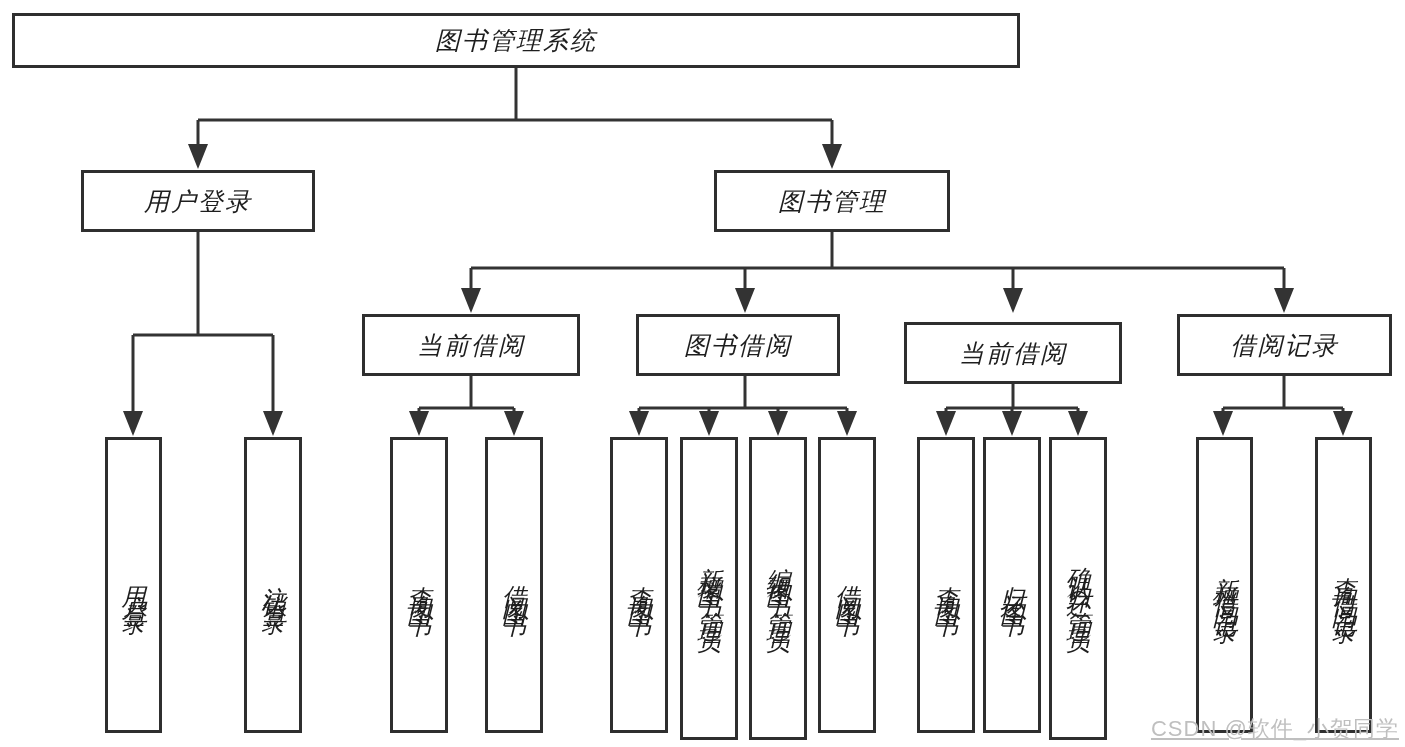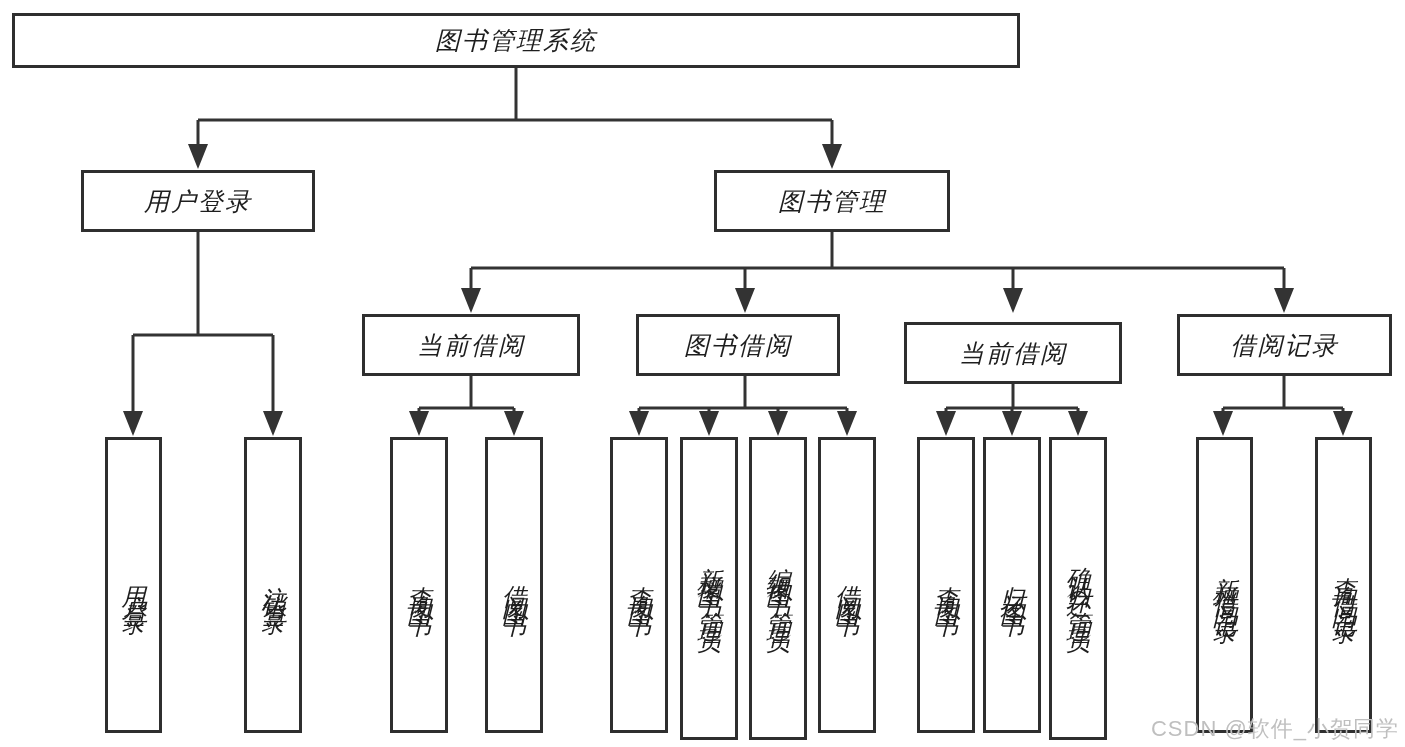--- a/index.html
+++ b/index.html
@@ -14,21 +14,21 @@
     color:#1e1e1e;
     font-style:italic;
   }
   .hnode { font-size:25px; letter-spacing:2px; white-space:nowrap; }
   .leaf .vtext {
     writing-mode:vertical-rl; text-orientation:mixed;
     font-size:24px; letter-spacing:9px; line-height:1;
   }
   .watermark {
     position:absolute; right:6px; bottom:3px;
-    font-size:22px; letter-spacing:1px; color:#bfbfbf; z-index:5; white-space:nowrap;
+    font-size:22px; letter-spacing:1px; color:#bfbfbf; z-index:5; white-space:nowrap;text-decoration:underline;
   }
 </style>
 </head>
 <body>
 
 <div class="stage">
 
   <svg class="connectors" id="connectors" viewBox="0 0 1405 747" xmlns="http://www.w3.org/2000/svg">
       <line x1="516" y1="68" x2="516" y2="120" stroke="#333333" stroke-width="3"></line>
       <line x1="198" y1="120" x2="832" y2="120" stroke="#333333" stroke-width="3"></line>

